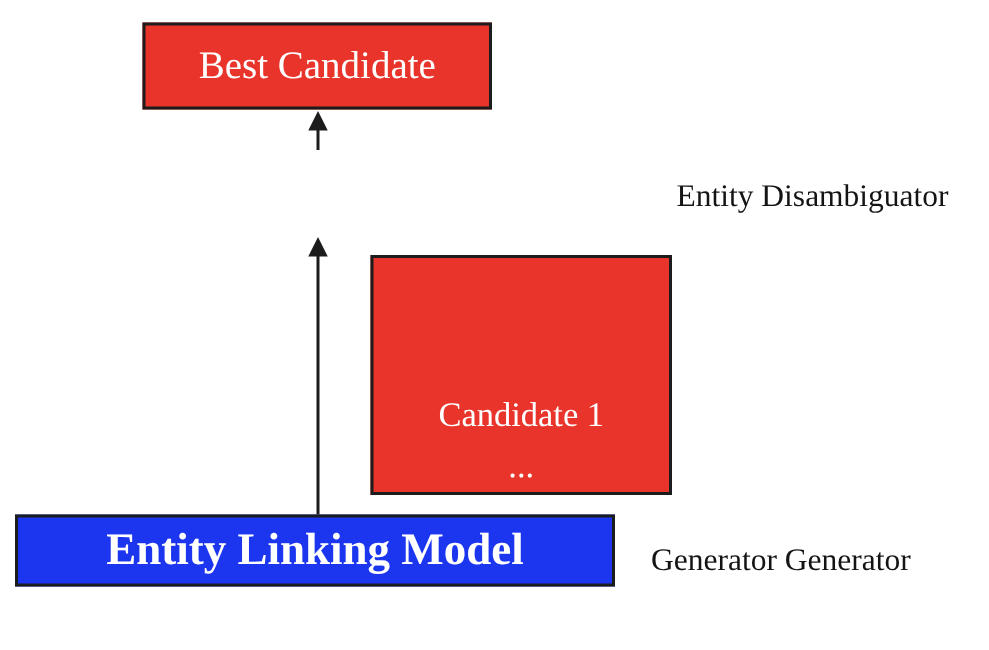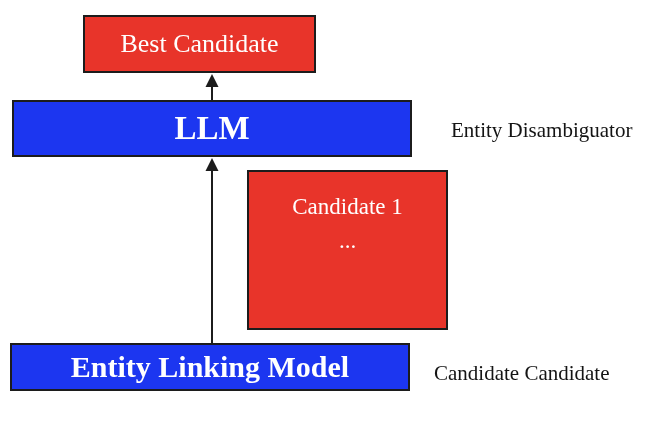--- a/index.html
+++ b/index.html
@@ -19,37 +19,37 @@
     position: absolute;
     box-sizing: border-box;
     border: 2px solid #1c1c1c;
     display: flex;
     align-items: center;
     justify-content: center;
     text-align: center;
     color: #ffffff;
   }
   .box-best-candidate {
-    left: 83px; top: 15px;
+    left: 95px; top: 15px;
     width: 233px; height: 58px;
     font-size: 26px;
   }
   .box-llm {
     left: 12px; top: 100px;
     width: 400px; height: 57px;
     font-size: 33px;
     font-weight: bold;
   }
   .box-candidates {
     left: 247px; top: 170px;
     width: 201px; height: 160px;
     font-size: 23px;
     line-height: 34px;
     flex-direction: column;
-    justify-content: flex-start;
+    justify-content: flex-end;
     padding-top: 18px;
   }
   .box-entity-linking {
     left: 10px; top: 343px;
     width: 400px; height: 48px;
     font-size: 30px;
     font-weight: bold;
   }
   .side-label {
     position: absolute;
@@ -72,36 +72,33 @@
 </style>
 </head>
 <body>
 
 <div class="canvas">
 
   <div class="box box-best-candidate" style="background-color: rgb(232, 52, 42); border-color: rgb(28, 28, 28); color: rgb(255, 255, 255);">
     <span>Best Candidate</span>
   </div>
 
-  <div class="box box-llm" style="background-color: rgb(28, 54, 240); border-color: rgb(28, 28, 28); color: rgb(255, 255, 255);">
-    <span>LLM</span>
-  </div>
 
   <div class="side-label label-entity-disambiguator" style="color: rgb(20, 20, 20);">Entity Disambiguator</div>
 
   <div class="box box-candidates" style="background-color: rgb(232, 52, 42); border-color: rgb(28, 28, 28); color: rgb(255, 255, 255);">
     <span>Candidate 1</span>
     <span>...</span>
   </div>
 
   <div class="box box-entity-linking" style="background-color: rgb(28, 54, 240); border-color: rgb(28, 28, 28); color: rgb(255, 255, 255);">
     <span>Entity Linking Model</span>
   </div>
 
-  <div class="side-label label-candidate-generator" style="color: rgb(20, 20, 20);">Candidate Candidate</div>
+  <div class="side-label label-candidate-generator" style="color: rgb(20, 20, 20);">Generator Generator</div>
 
   <svg class="arrow-layer" width="659" height="433" viewBox="0 0 659 433" xmlns="http://www.w3.org/2000/svg">
 
     <g>
       <line x1="212" y1="100" x2="212" y2="85" stroke-width="2" style="stroke: rgb(28, 28, 28);"></line>
       <polygon points="212,74 205.5,87 218.5,87" style="fill: rgb(28, 28, 28);"></polygon>
     </g>
 
     <g>
       <line x1="212" y1="343" x2="212" y2="170" stroke-width="2" style="stroke: rgb(28, 28, 28);"></line>

